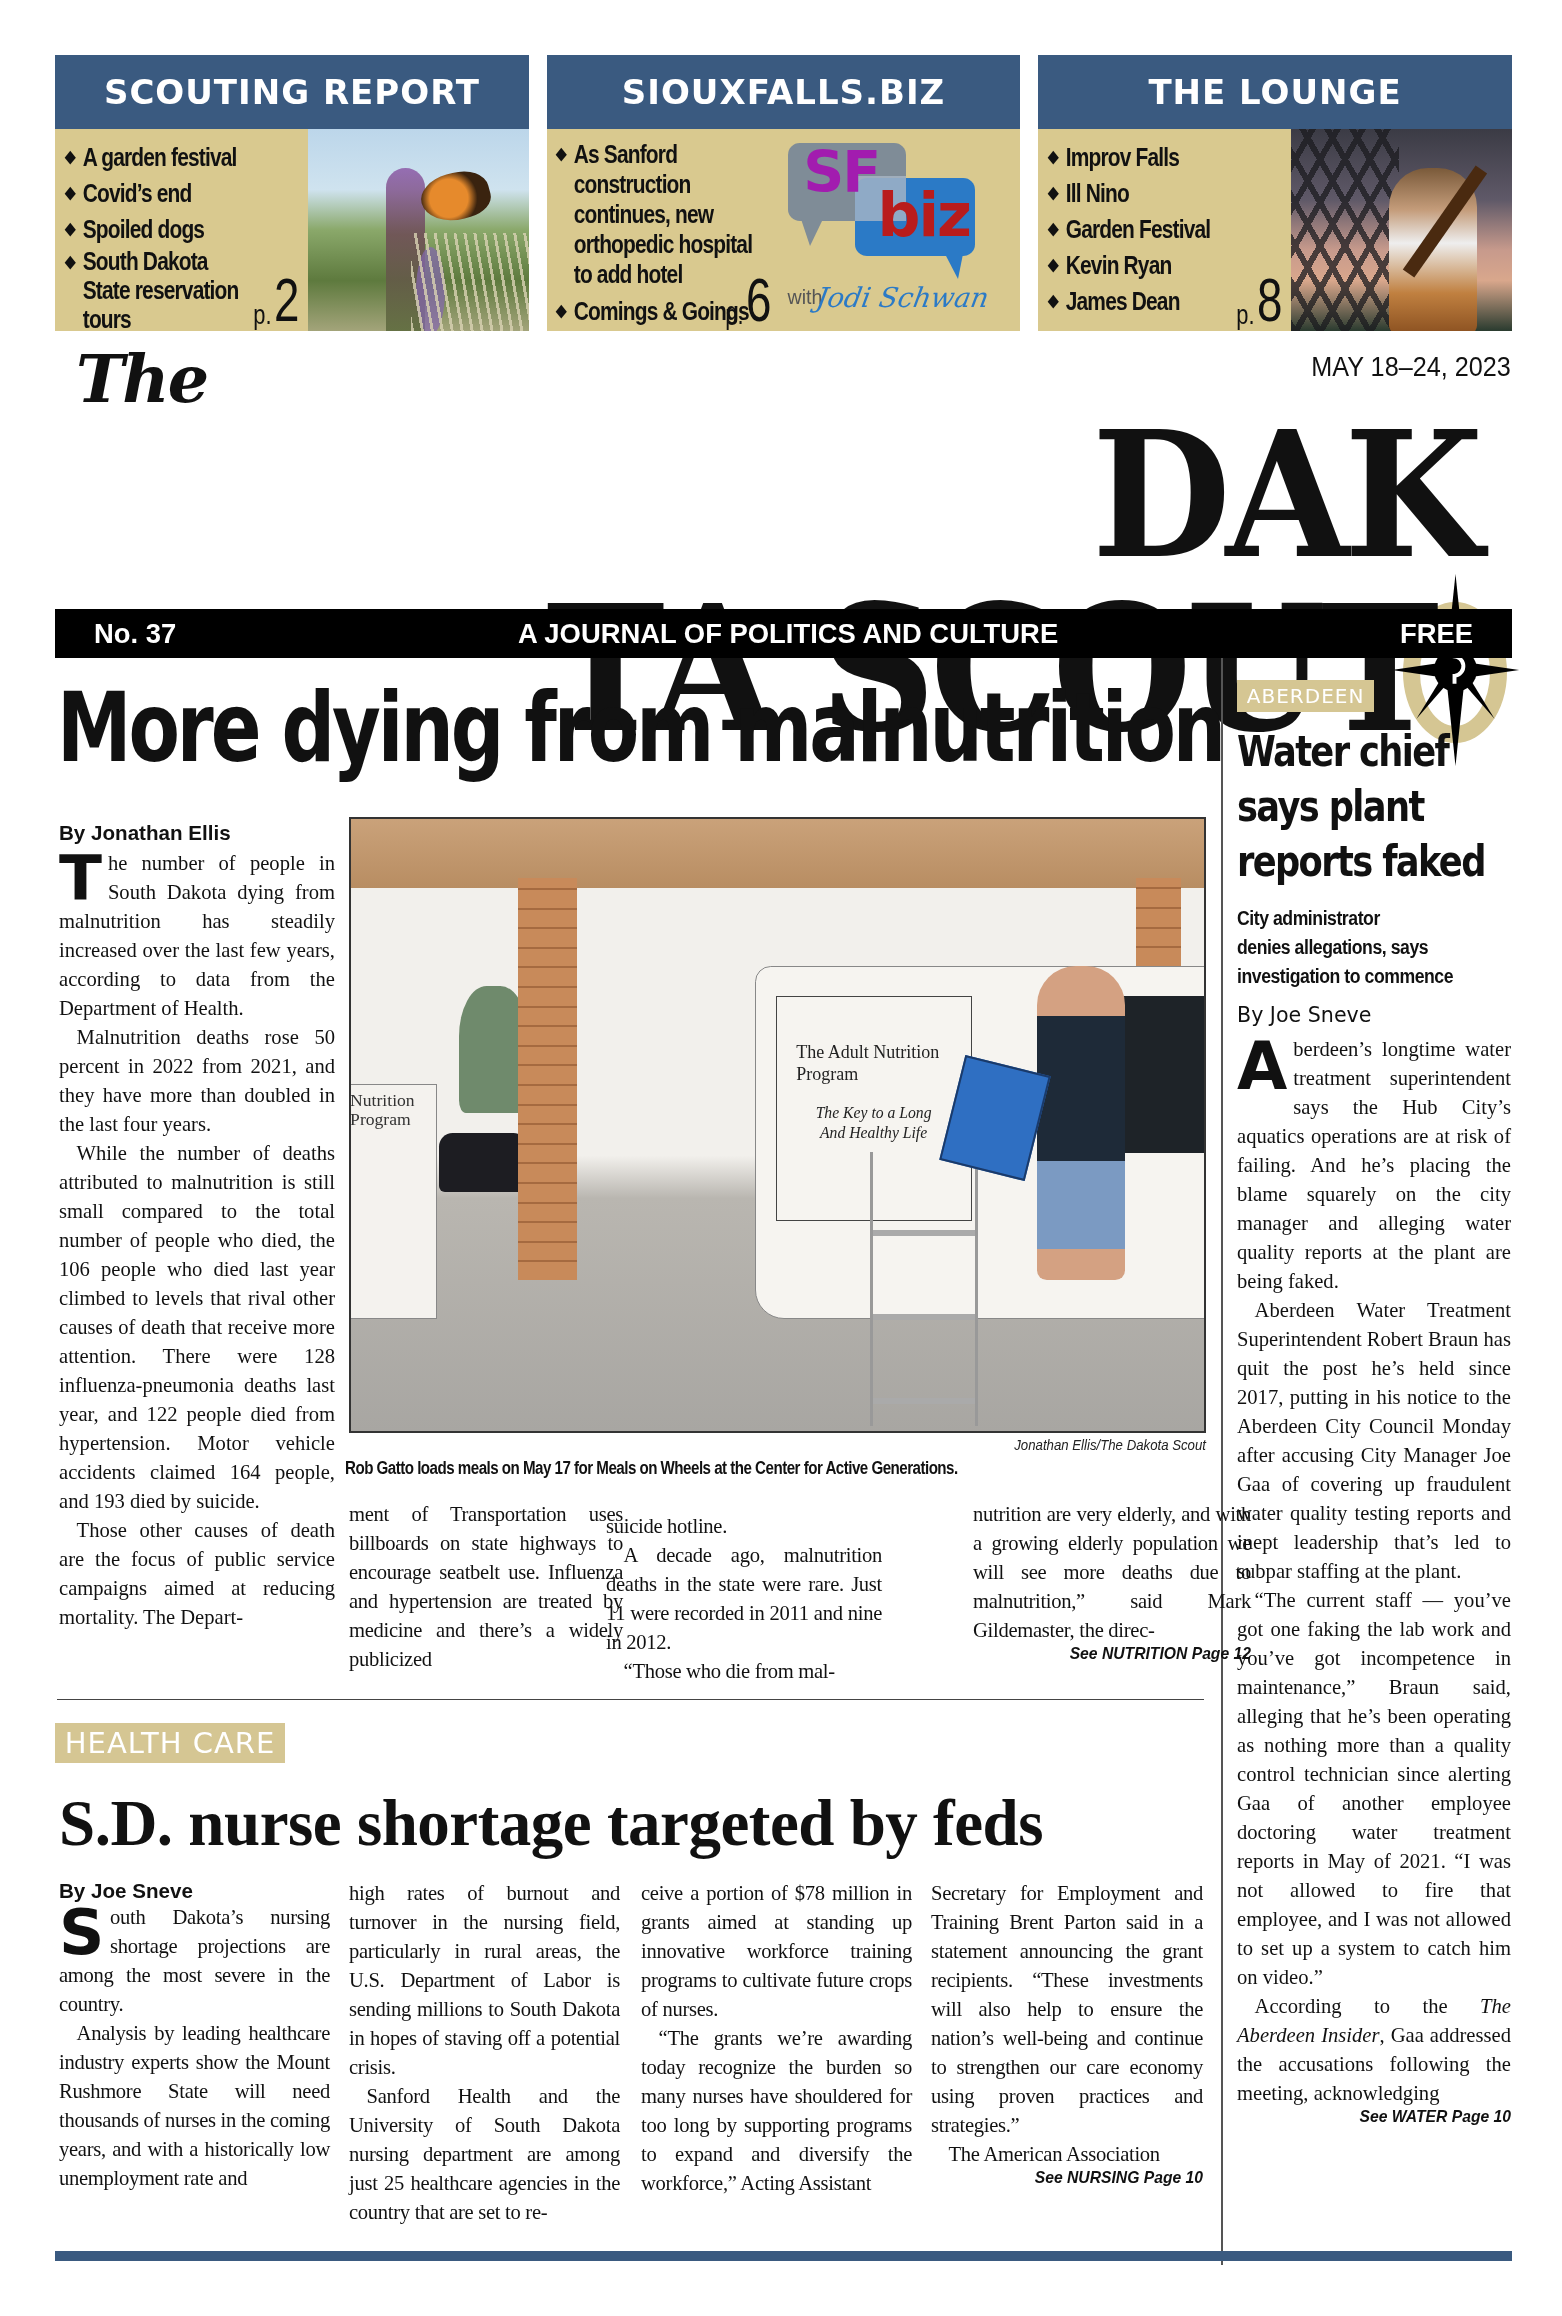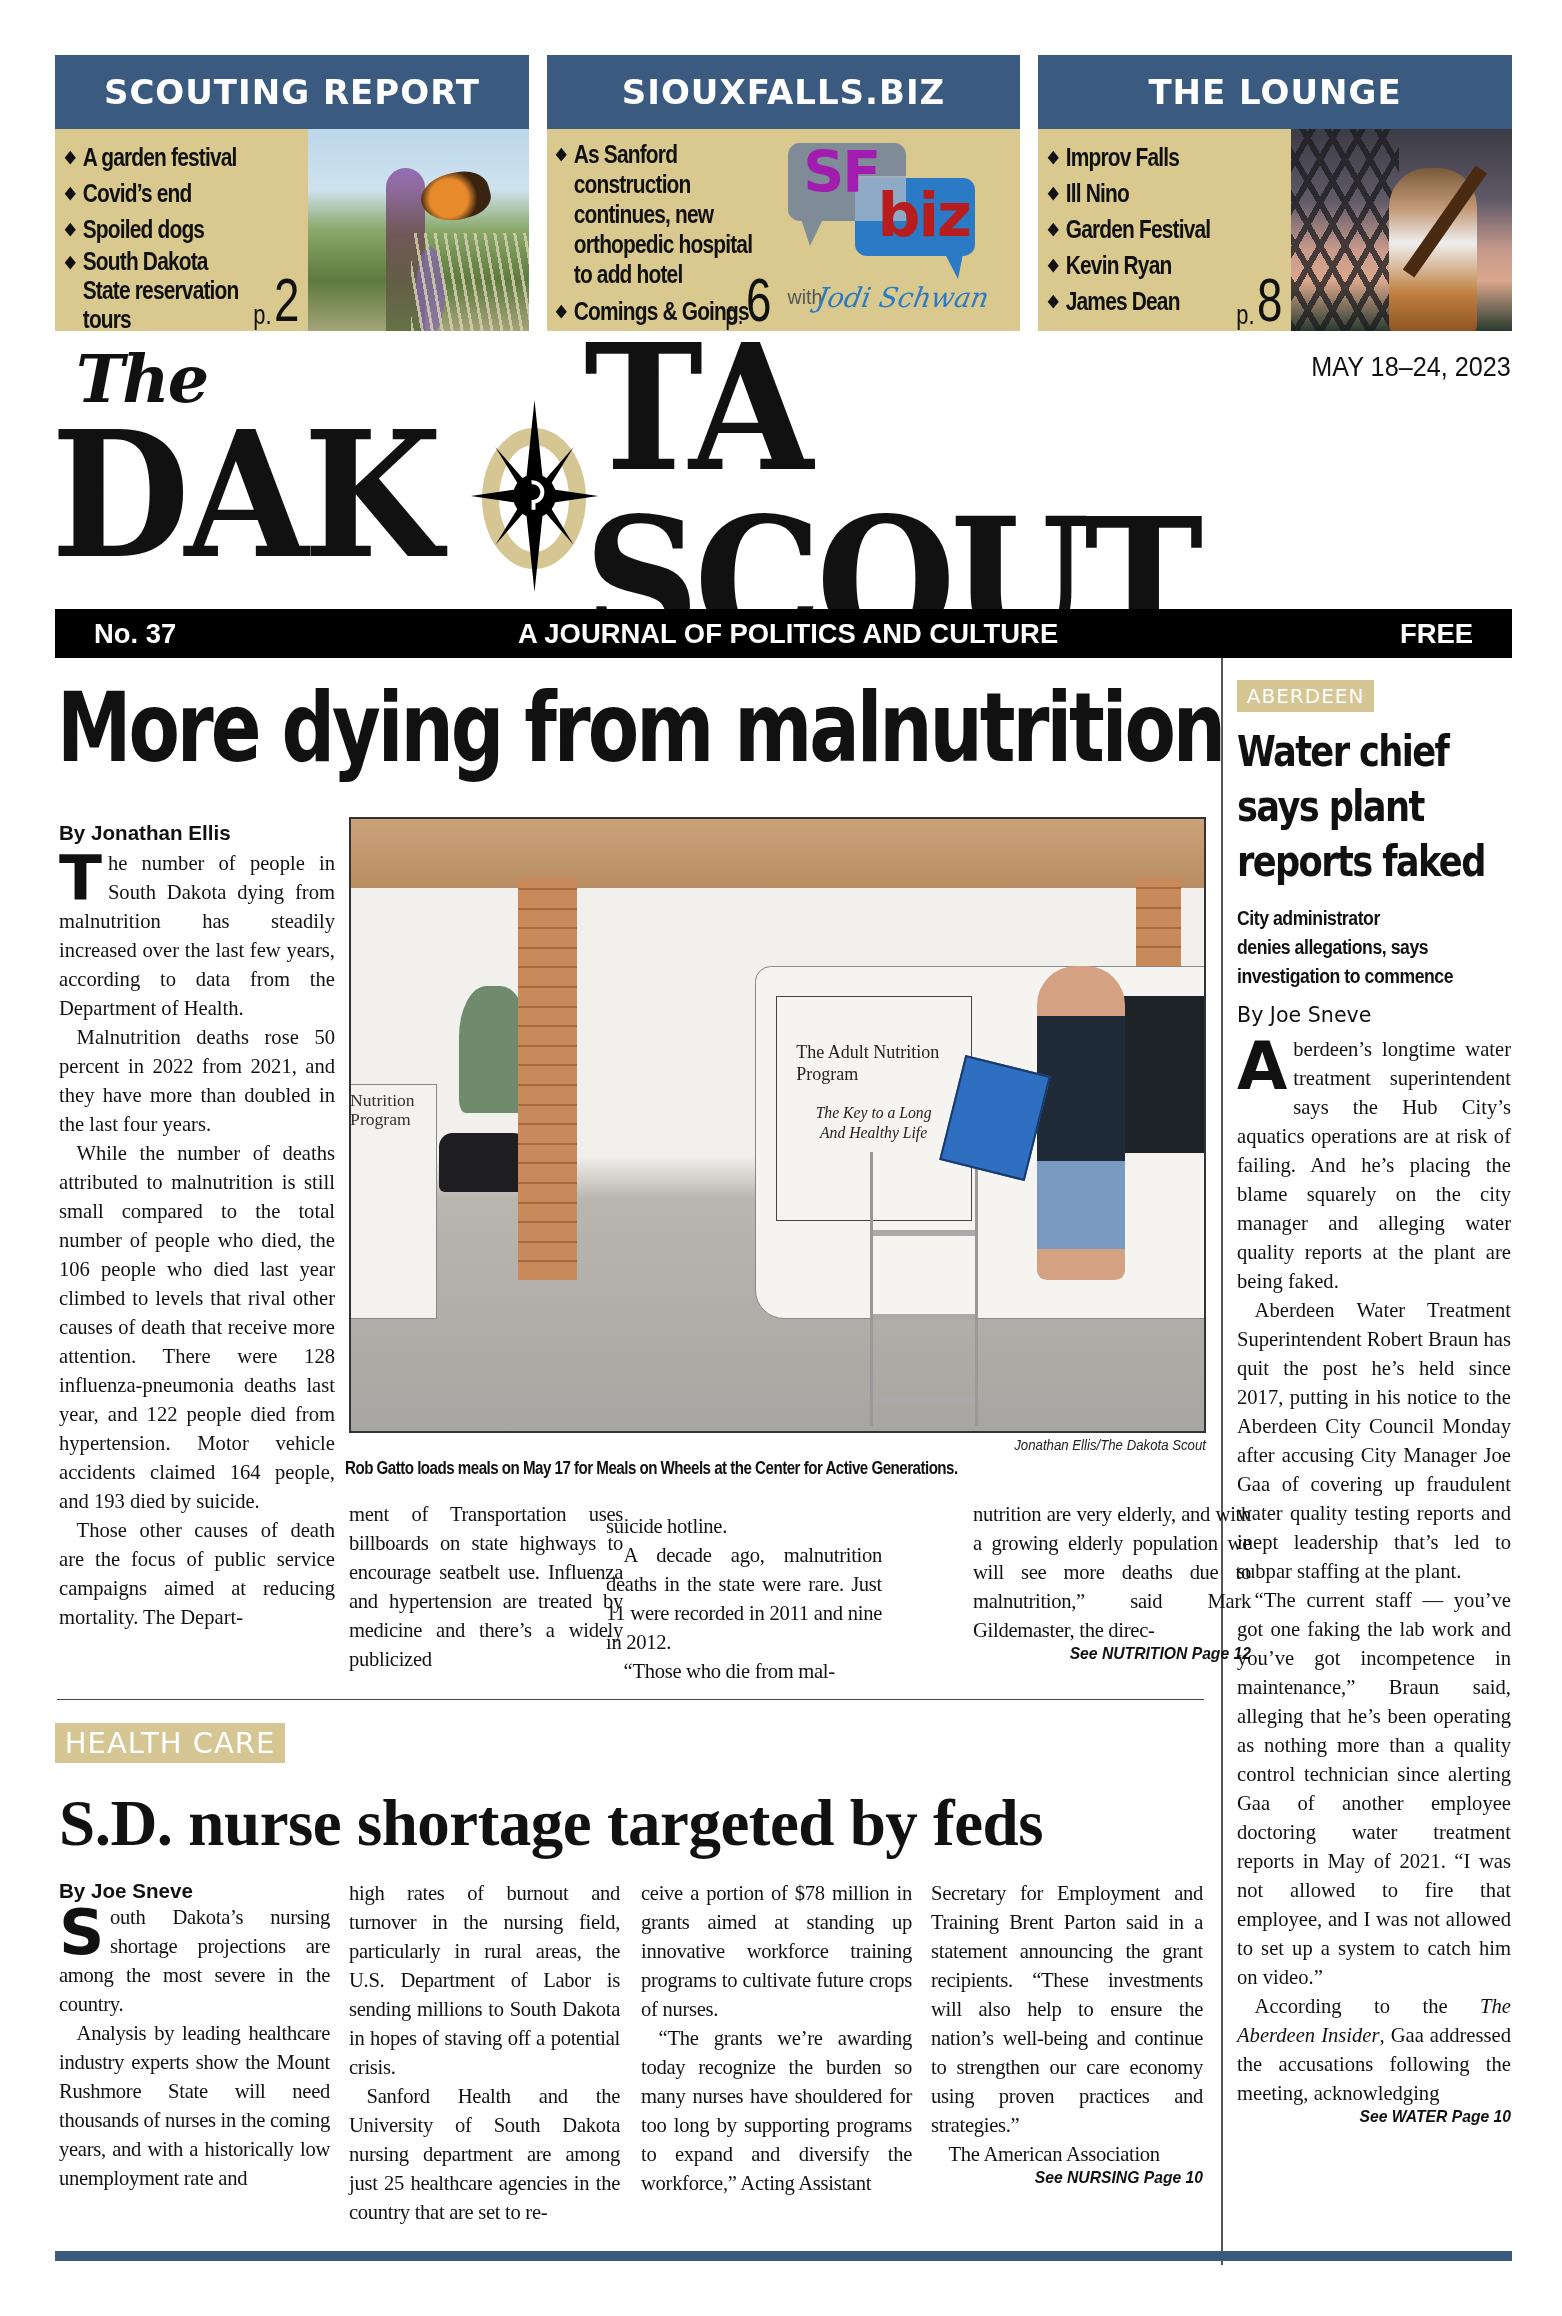--- a/index.html
+++ b/index.html
@@ -41,22 +41,22 @@
   .jodi-text { position: absolute; left: 29px; bottom: 0; font-family: "DejaVu Serif", serif; font-style: italic; font-size: 27.4px; color: #2b7ac6; transform: skewX(-10deg); white-space: nowrap; }
 
   .photo-bridge { background: linear-gradient(180deg, #3b3b45 0%, #5f5968 35%, #c79a8c 60%, #d9a78c 75%, #2a3b2f 100%); }
   .photo-bridge .truss { position: absolute; left: 0; top: 0; width: 108px; height: 100%; background: repeating-linear-gradient(60deg, #1b1b1f 0 5.9px, transparent 5.9px 21.6px), repeating-linear-gradient(-60deg, #1b1b1f 0 5.9px, transparent 5.9px 21.6px); opacity: .75; }
   .photo-bridge .person { position: absolute; left: 98px; top: 39px; width: 88px; height: 167px; background: linear-gradient(180deg,#7a5a3a 0%,#c49c7a 25%,#eee 45%,#c08040 75%,#8a5020 100%); border-radius: 39px 39px 9.8px 9.8px; }
   .photo-bridge .neck { position:absolute; left:147px; top:29px; width:13.7px; height:127px; background:#4a2a10; transform:rotate(35deg); }
 
   
   .mast-the { position: absolute; left: 76px; top: 341px; font-family: "DejaVu Serif", serif; font-weight: bold; font-style: italic; font-size: 65px; letter-spacing: -2px; }
   .mast-date { position: absolute; right: 51px; top: 351px; font-family: "Liberation Sans", sans-serif; font-size: 27.4px; transform: scaleX(0.92); transform-origin: right; }
-  .mast-title { position: absolute; left: 51px; top: 408px; width: 1460px; height: 174px; display: flex; align-items: center;
-    font-family: "DejaVu Serif", serif; font-weight: bold; font-size: 174px; letter-spacing: -5.9px; line-height: 1; }
+  .mast-title { position: absolute; left: 51px; top: 408px; width: 1460px; height: 174px; display: flex; align-items: flex-end;
+    font-family: "DejaVu Serif", serif; font-weight: bold; font-size: 174px; letter-spacing: -5.9px; line-height: 1; flex-direction: column; }
   .mast-title .part { display: inline-block; transform: scaleX(0.92); transform-origin: left; }
   .compass { position: relative; display: inline-block; width: 147px; height: 174px; margin: 0 -17.6px 0 -9.8px; }
   .compass .ring { position: absolute; left: 21.6px; top: 19.6px; width: 104px; height: 141px; border: 17.6px solid #d5c693; border-radius: 50%; }
   .compass svg { position: absolute; left: 0; top: -7.8px; }
   .mast-bar { position: absolute; left: 55px; top: 609px; width: 1457px; height: 49px; background: #000; color: #fff;
     display: flex; align-items: center; justify-content: space-between; padding: 0 39px 0 39px;
     font-family: "Liberation Sans", sans-serif; font-weight: bold; font-size: 27.4px; }
   .mast-bar span { display: inline-block; }
 
   

